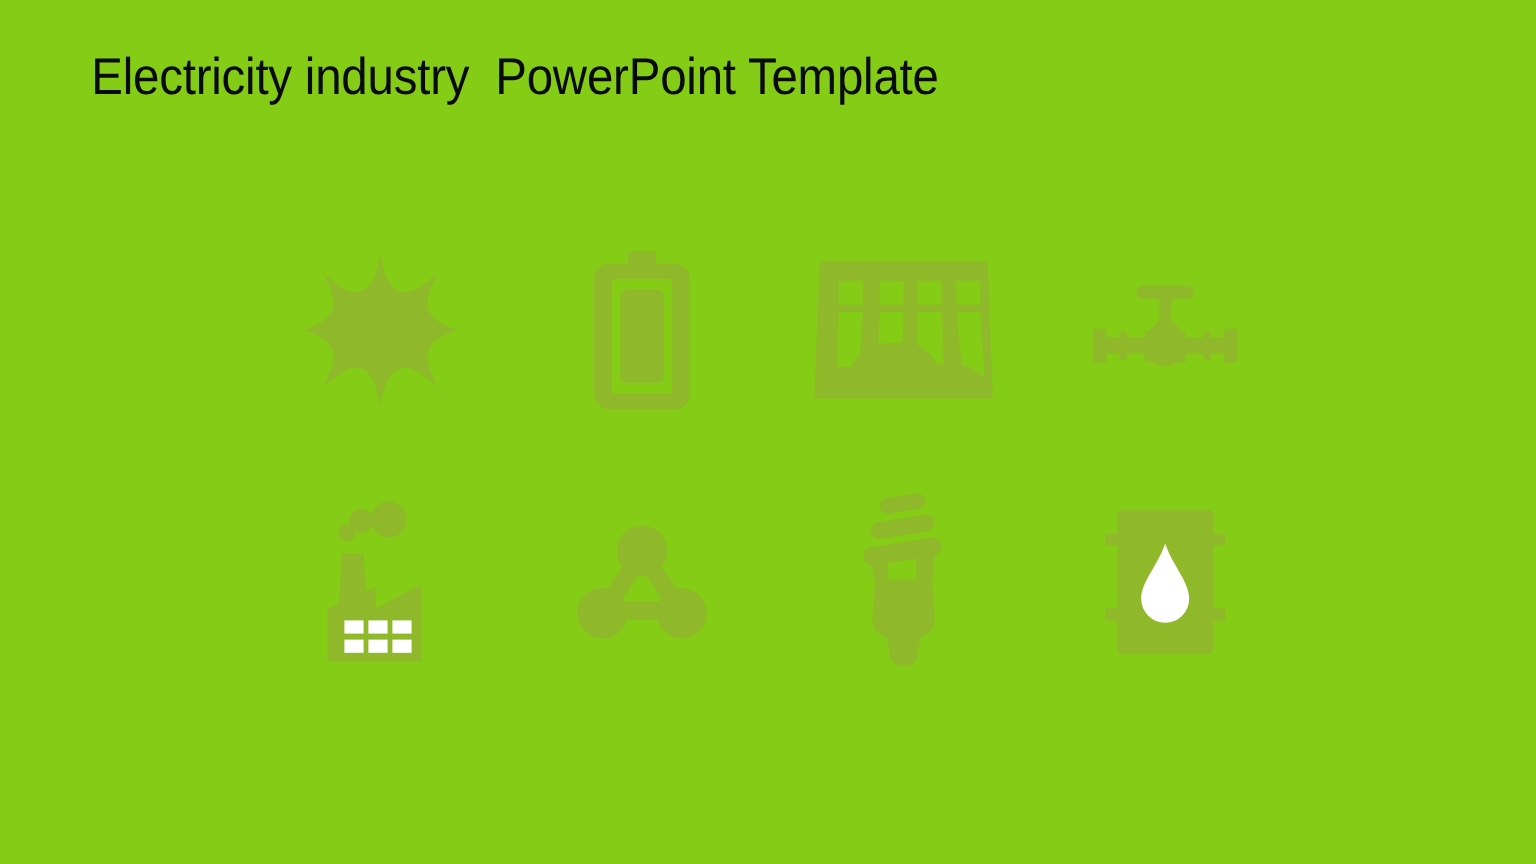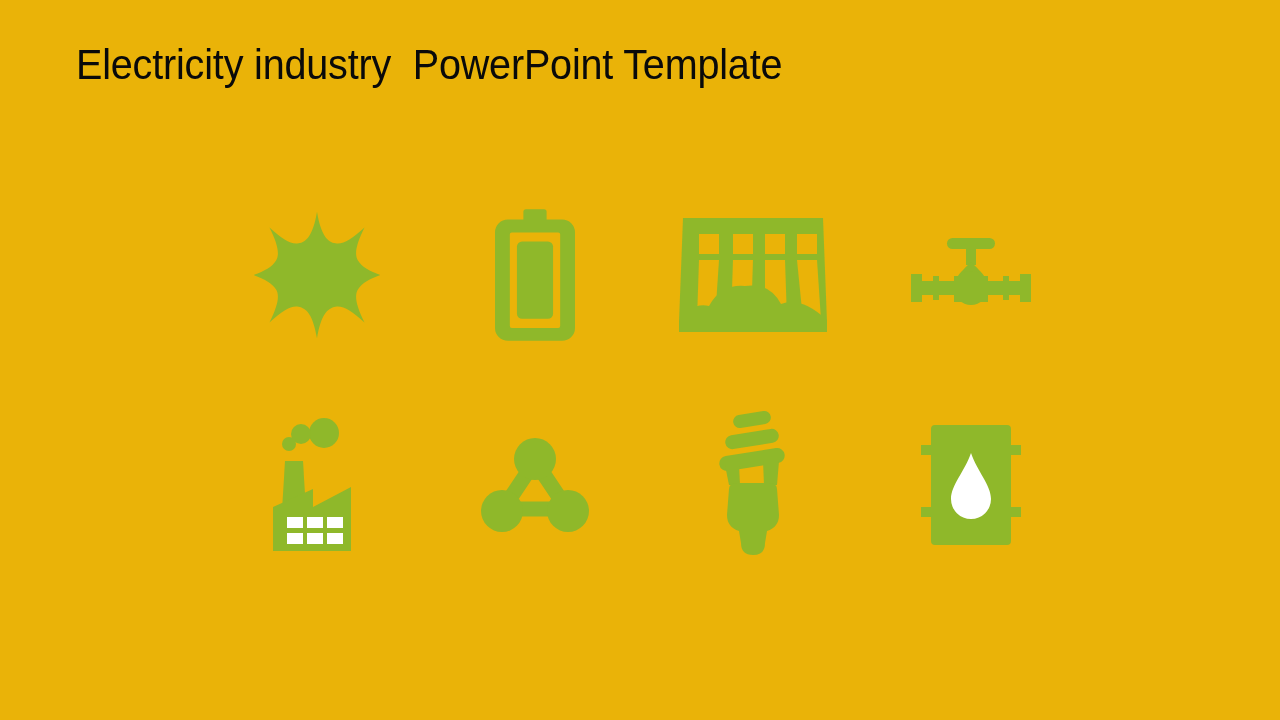--- a/index.html
+++ b/index.html
@@ -13,21 +13,21 @@
     width: 1280px;
     height: 720px;
     position: relative;
     overflow: hidden;
     font-family: "Liberation Sans", "DejaVu Sans", sans-serif;
   }
 
   .slide {
     position: absolute;
     inset: 0;
-    background: #eab308;
+    background: #84cc16;
   }
 
   .slide-title {
     position: absolute;
     left: 76px;
     top: 40px;
     font-family: "Liberation Sans", "DejaVu Sans", sans-serif;
     font-size: 43px;
     font-weight: 400;
     color: #0a0a0a;

